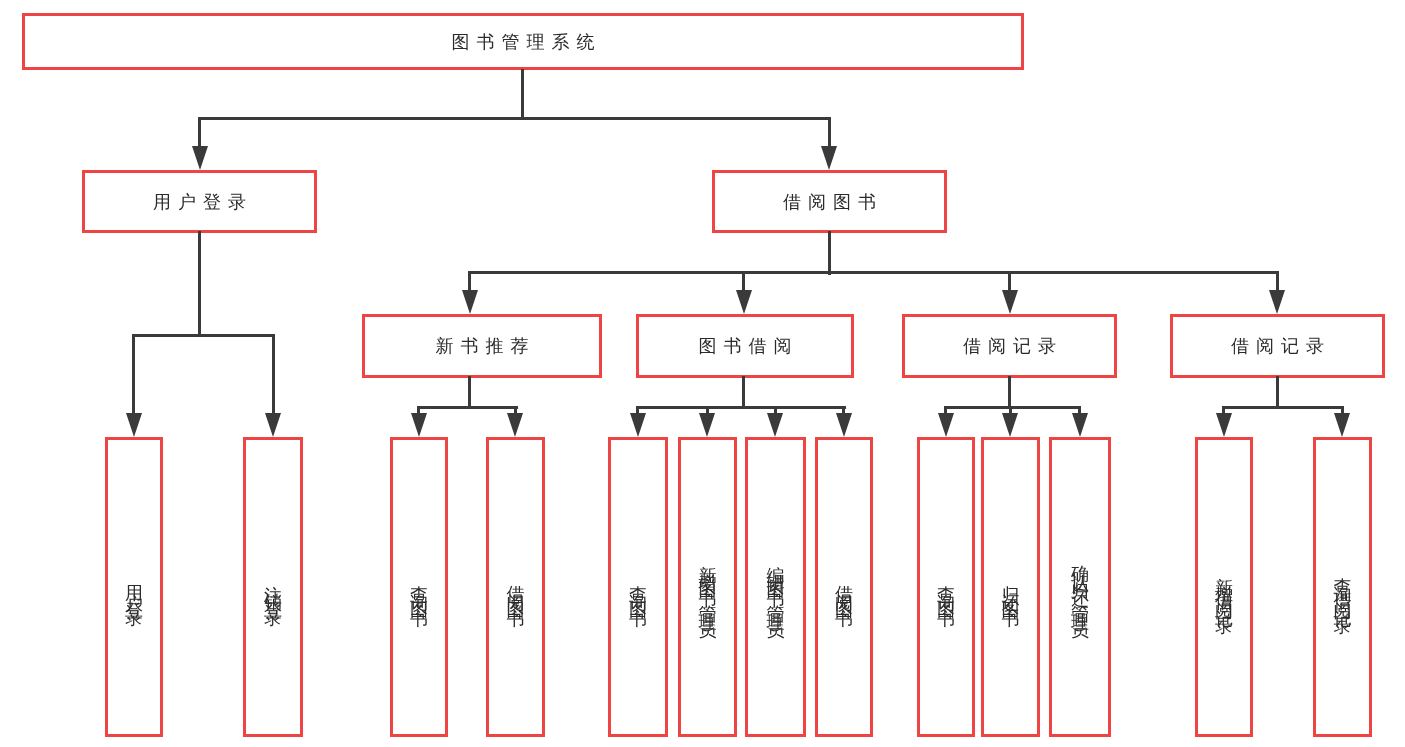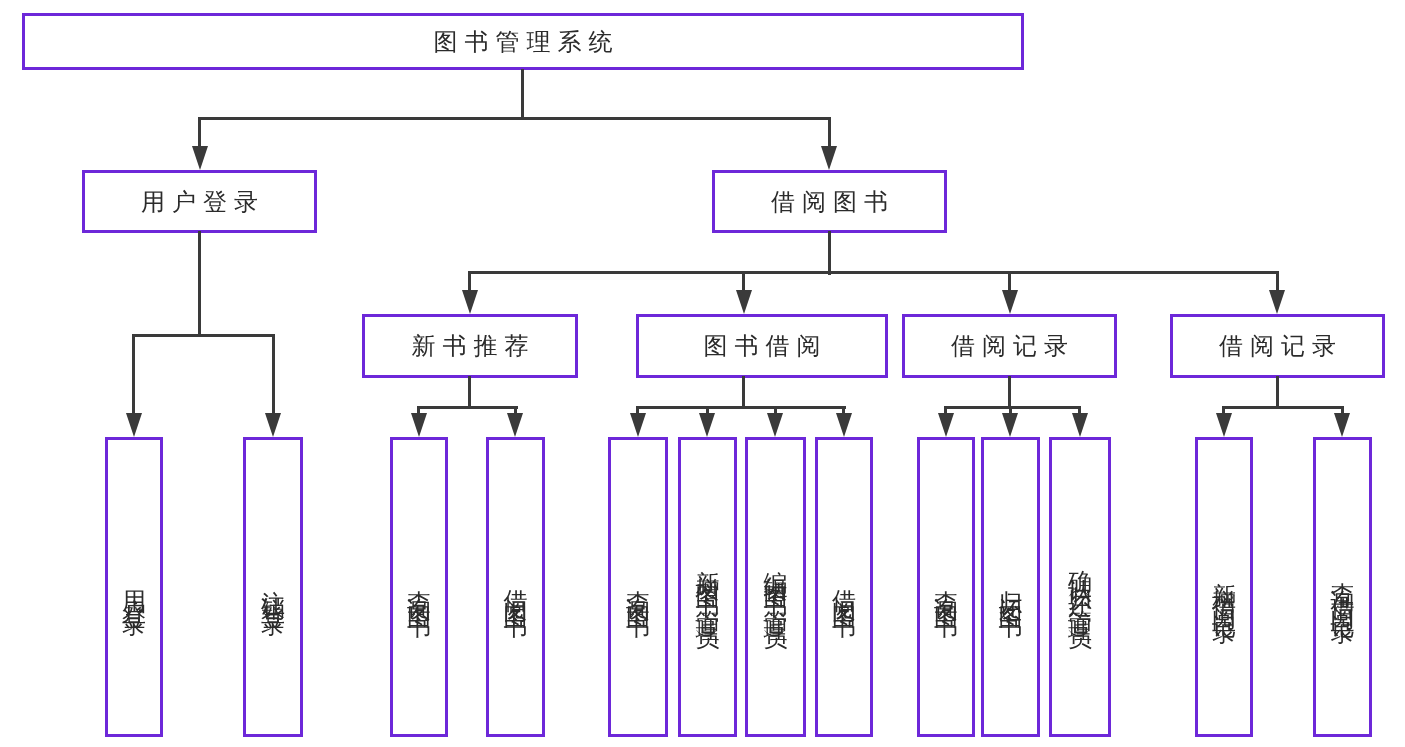--- a/index.html
+++ b/index.html
@@ -2,22 +2,22 @@
 <html><head>
 <meta charset="utf-8">
 <style>
   html,body{margin:0;padding:0;background:#fff;}
   .stage{
     position:relative;width:1405px;height:747px;background:#ffffff;
     font-family:"Liberation Sans",sans-serif;overflow:hidden;
   }
   .box{
     position:absolute;box-sizing:border-box;background:#ffffff;
-    border:3px solid #6d28d9;display:flex;align-items:center;justify-content:center;
-    color:#2b2b2b;font-size:24px;letter-spacing:7px;text-indent:7px;
+    border:3px solid #ef4444;display:flex;align-items:center;justify-content:center;
+    color:#2b2b2b;font-size:18px;letter-spacing:7px;text-indent:7px;
     white-space:nowrap;
   }
   .vbox{
     writing-mode:vertical-rl;letter-spacing:8px;text-indent:0;
     white-space:normal;line-height:1;
   }
   .hline{position:absolute;height:3px;background:#3a3a3a;}
   .vline{position:absolute;width:3px;background:#3a3a3a;}
   .arrow{
     position:absolute;width:0;height:0;
@@ -57,22 +57,22 @@
   <div class="hline" style="left:468px;top:271px;width:811px"></div>
   <div class="vline" style="left:468px;top:271px;height:22px"></div>
   <div class="arrow" style="left:462px;top:290px"></div>
   <div class="vline" style="left:742px;top:271px;height:22px"></div>
   <div class="arrow" style="left:736px;top:290px"></div>
   <div class="vline" style="left:1008px;top:271px;height:22px"></div>
   <div class="arrow" style="left:1002px;top:290px"></div>
   <div class="vline" style="left:1276px;top:271px;height:22px"></div>
   <div class="arrow" style="left:1269px;top:290px"></div>
 
-  <div class="box" style="left:362px;top:314px;width:216px;height:64px">新书推荐</div>
-  <div class="box" style="left:636px;top:314px;width:252px;height:64px">图书借阅</div>
+  <div class="box" style="left:362px;top:314px;width:240px;height:64px">新书推荐</div>
+  <div class="box" style="left:636px;top:314px;width:218px;height:64px">图书借阅</div>
   <div class="box" style="left:902px;top:314px;width:215px;height:64px">借阅记录</div>
   <div class="box" style="left:1170px;top:314px;width:215px;height:64px">借阅记录</div>
 
   <div class="vline" style="left:468px;top:376px;height:32px"></div>
   <div class="hline" style="left:417px;top:406px;width:101px"></div>
   <div class="vline" style="left:417px;top:406px;height:9px"></div>
   <div class="arrow" style="left:411px;top:413px"></div>
   <div class="vline" style="left:514px;top:406px;height:9px"></div>
   <div class="arrow" style="left:507px;top:413px"></div>
 

